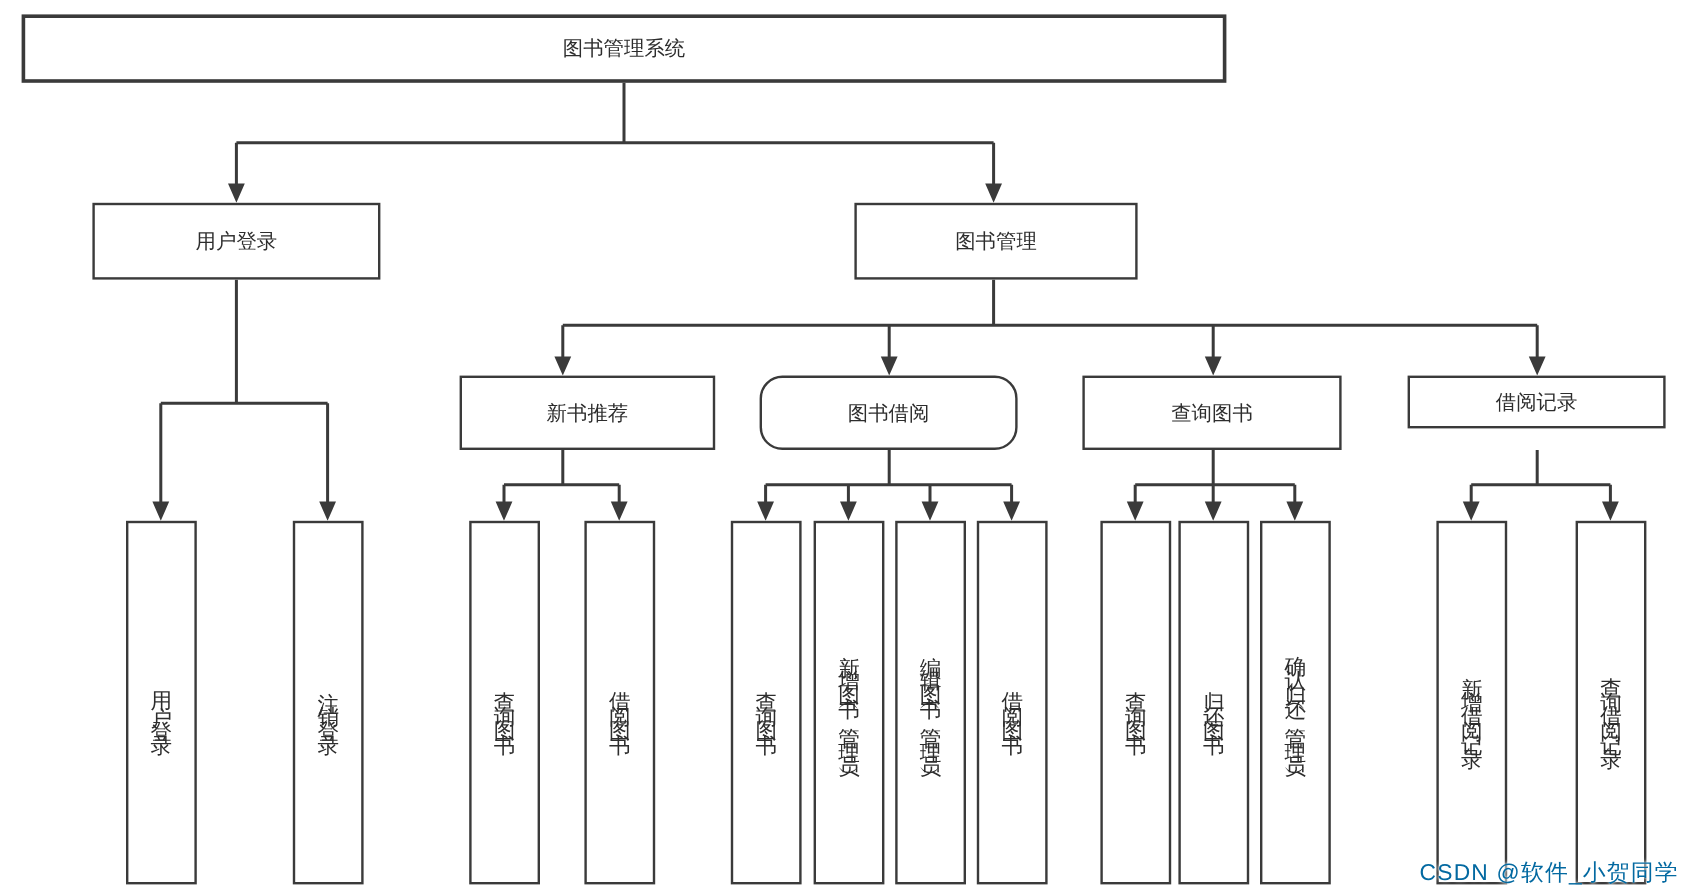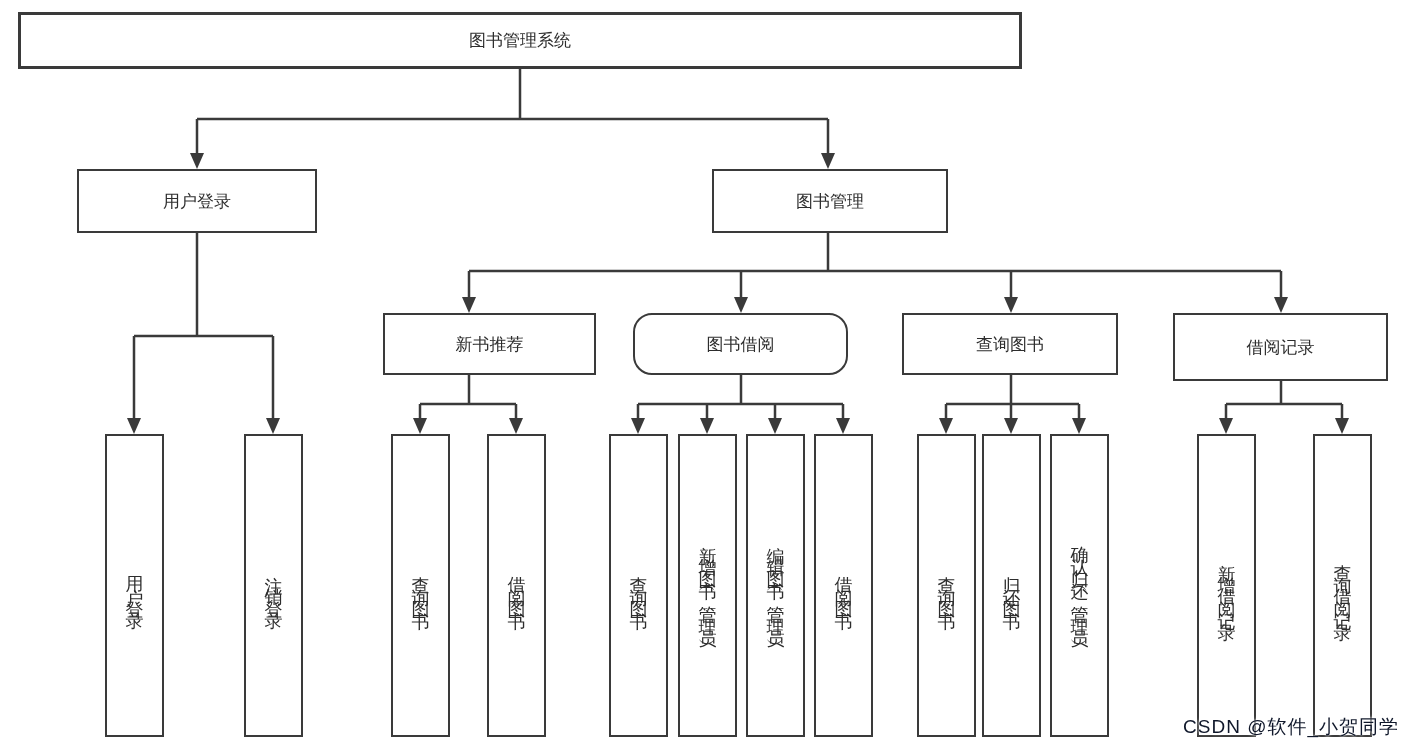--- a/index.html
+++ b/index.html
@@ -44,21 +44,21 @@
     writing-mode: vertical-rl;
     font-size: 18px;
     letter-spacing: 12px;
     line-height: 1;
   }
   .watermark {
     position: absolute;
     right: 6px;
     top: 714px;
     font-size: 19px;
-    color: #0f172a;
+    color: #0369a1;
     letter-spacing: 1px;
     text-shadow: 0 0 2px #ffffff, 0 0 4px #ffffff;
     white-space: nowrap;
   }
 </style>
 </head>
 <body>
 
 <div class="canvas">
 
@@ -80,21 +80,21 @@
   </svg>
 
   <div class="node root" style="left:18px; top:12px; width:1004px; height:57px;">图书管理系统</div>
 
   <div class="node" style="left:77px; top:169px; width:240px; height:64px;">用户登录</div>
   <div class="node" style="left:712px; top:169px; width:236px; height:64px;">图书管理</div>
 
   <div class="node" style="left:383px; top:313px; width:213px; height:62px;">新书推荐</div>
   <div class="node" style="left:633px; top:313px; width:215px; height:62px;border-radius:19px;">图书借阅</div>
   <div class="node" style="left:902px; top:313px; width:216px; height:62px;">查询图书</div>
-  <div class="node" style="left:1173px; top:313px; width:215px; height:68px;font-family:Liberation Serif, serif;">借阅记录</div>
+  <div class="node" style="left:1173px; top:313px; width:215px; height:44px;font-family:Liberation Serif, serif;">借阅记录</div>
 
   <div class="node leaf" style="left:105px; top:434px; width:59px; height:303px;">用户登录</div>
   <div class="node leaf" style="left:244px; top:434px; width:59px; height:303px;">注销登录</div>
 
   <div class="node leaf" style="left:391px; top:434px; width:59px; height:303px;">查询图书</div>
   <div class="node leaf" style="left:487px; top:434px; width:59px; height:303px;">借阅图书</div>
 
   <div class="node leaf" style="left:609px; top:434px; width:59px; height:303px;">查询图书</div>
   <div class="node leaf" style="left:678px; top:434px; width:59px; height:303px;">新增图书（管理员）</div>
   <div class="node leaf" style="left:746px; top:434px; width:59px; height:303px;">编辑图书（管理员）</div>

